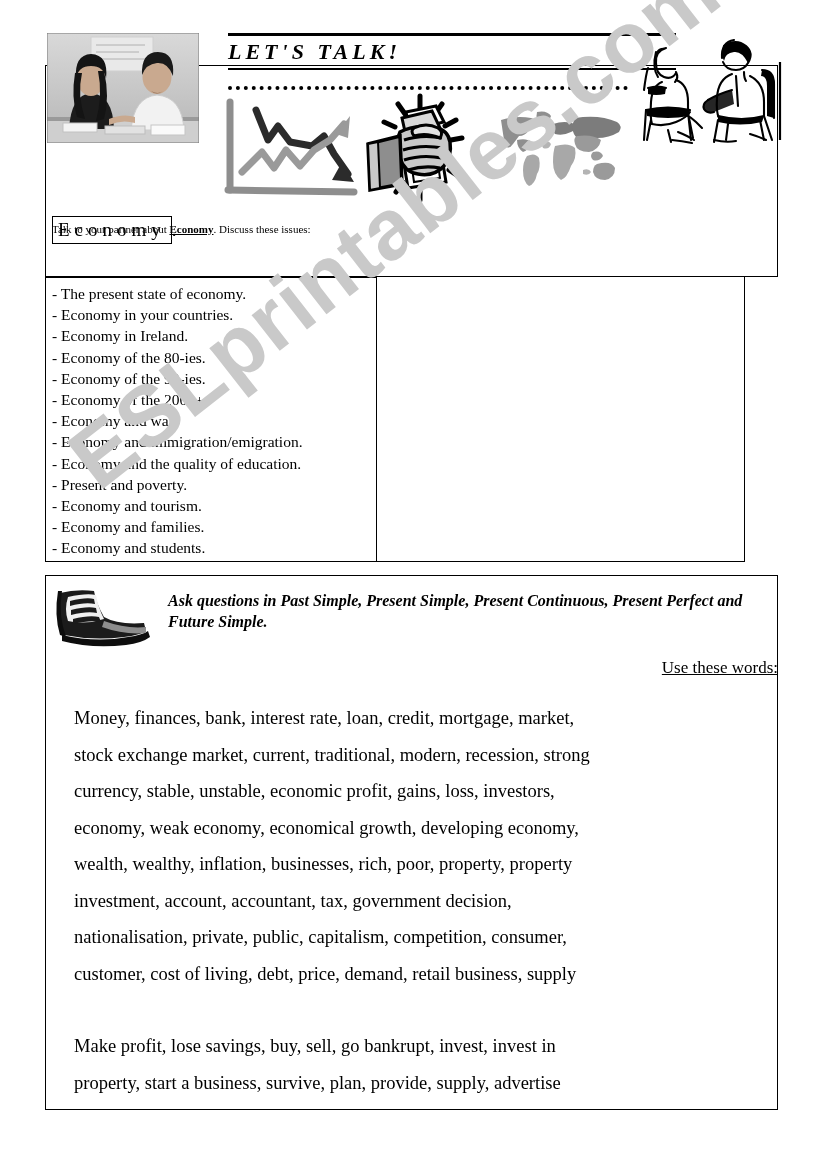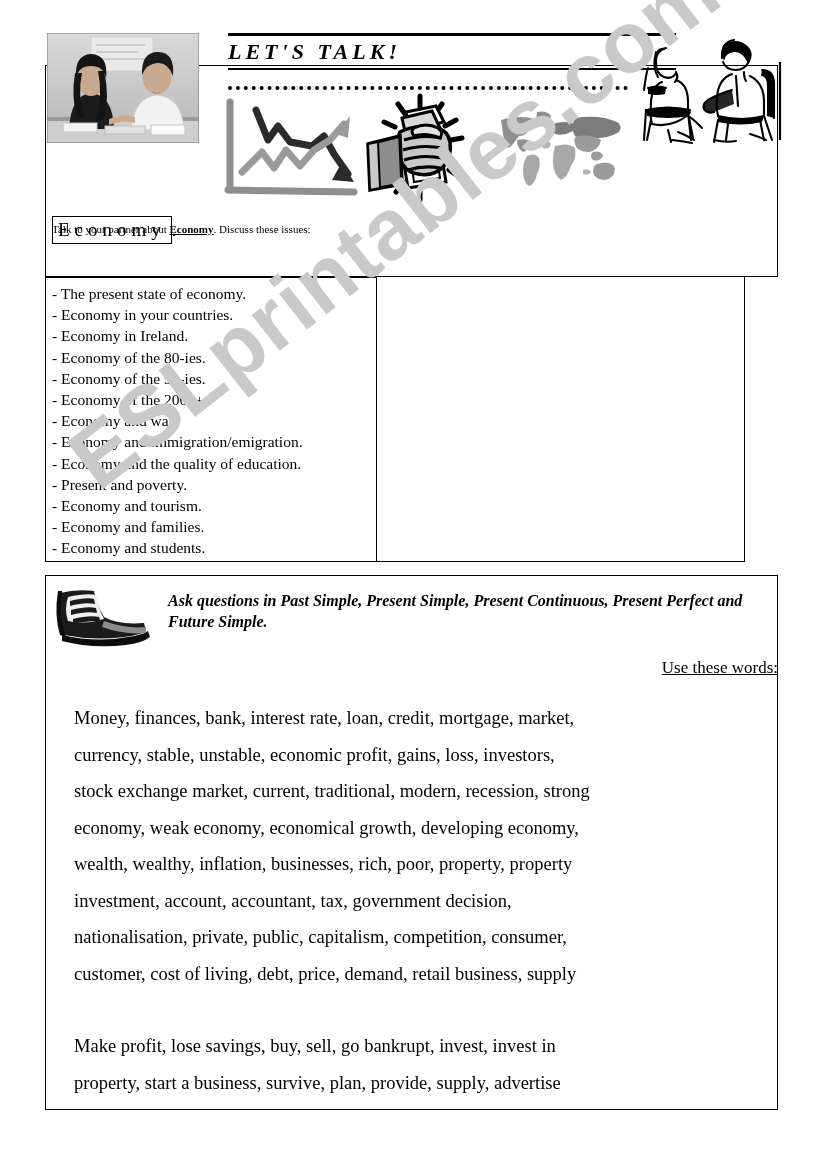--- a/index.html
+++ b/index.html
@@ -494,22 +494,22 @@
   </div>
 
   <div class="grammar-note">Ask questions in Past Simple, Present Simple, Present Continuous, Present Perfect and Future Simple.</div>
 
   <div class="use-words">
     <span>Use these words:</span>
   </div>
 
   <div class="vocab">
     <p>Money, finances, bank, interest rate, loan, credit, mortgage, market,</p>
+    <p>stock exchange market, current, traditional, modern, recession, strong</p>
     <p>currency, stable, unstable, economic profit, gains, loss, investors,</p>
-    <p>stock exchange market, current, traditional, modern, recession, strong</p>
     <p>economy, weak economy, economical growth, developing economy,</p>
     <p>wealth, wealthy, inflation, businesses, rich, poor, property, property</p>
     <p>investment, account, accountant, tax, government decision,</p>
     <p>nationalisation, private, public, capitalism, competition, consumer,</p>
     <p>customer, cost of living, debt, price, demand, retail business, supply</p>
     <div class="gap"></div>
     <p>Make profit, lose savings, buy, sell, go bankrupt, invest, invest in</p>
     <p>property, start a business, survive, plan, provide, supply, advertise</p>
   </div>
 

